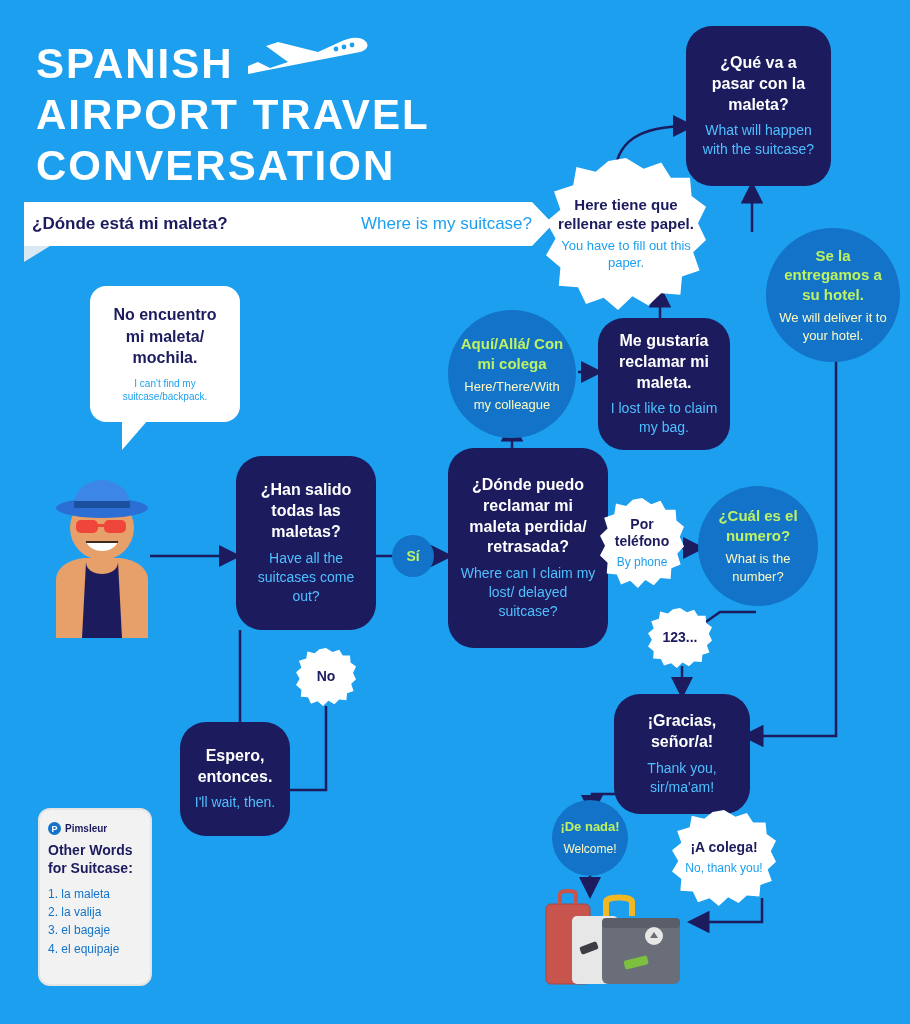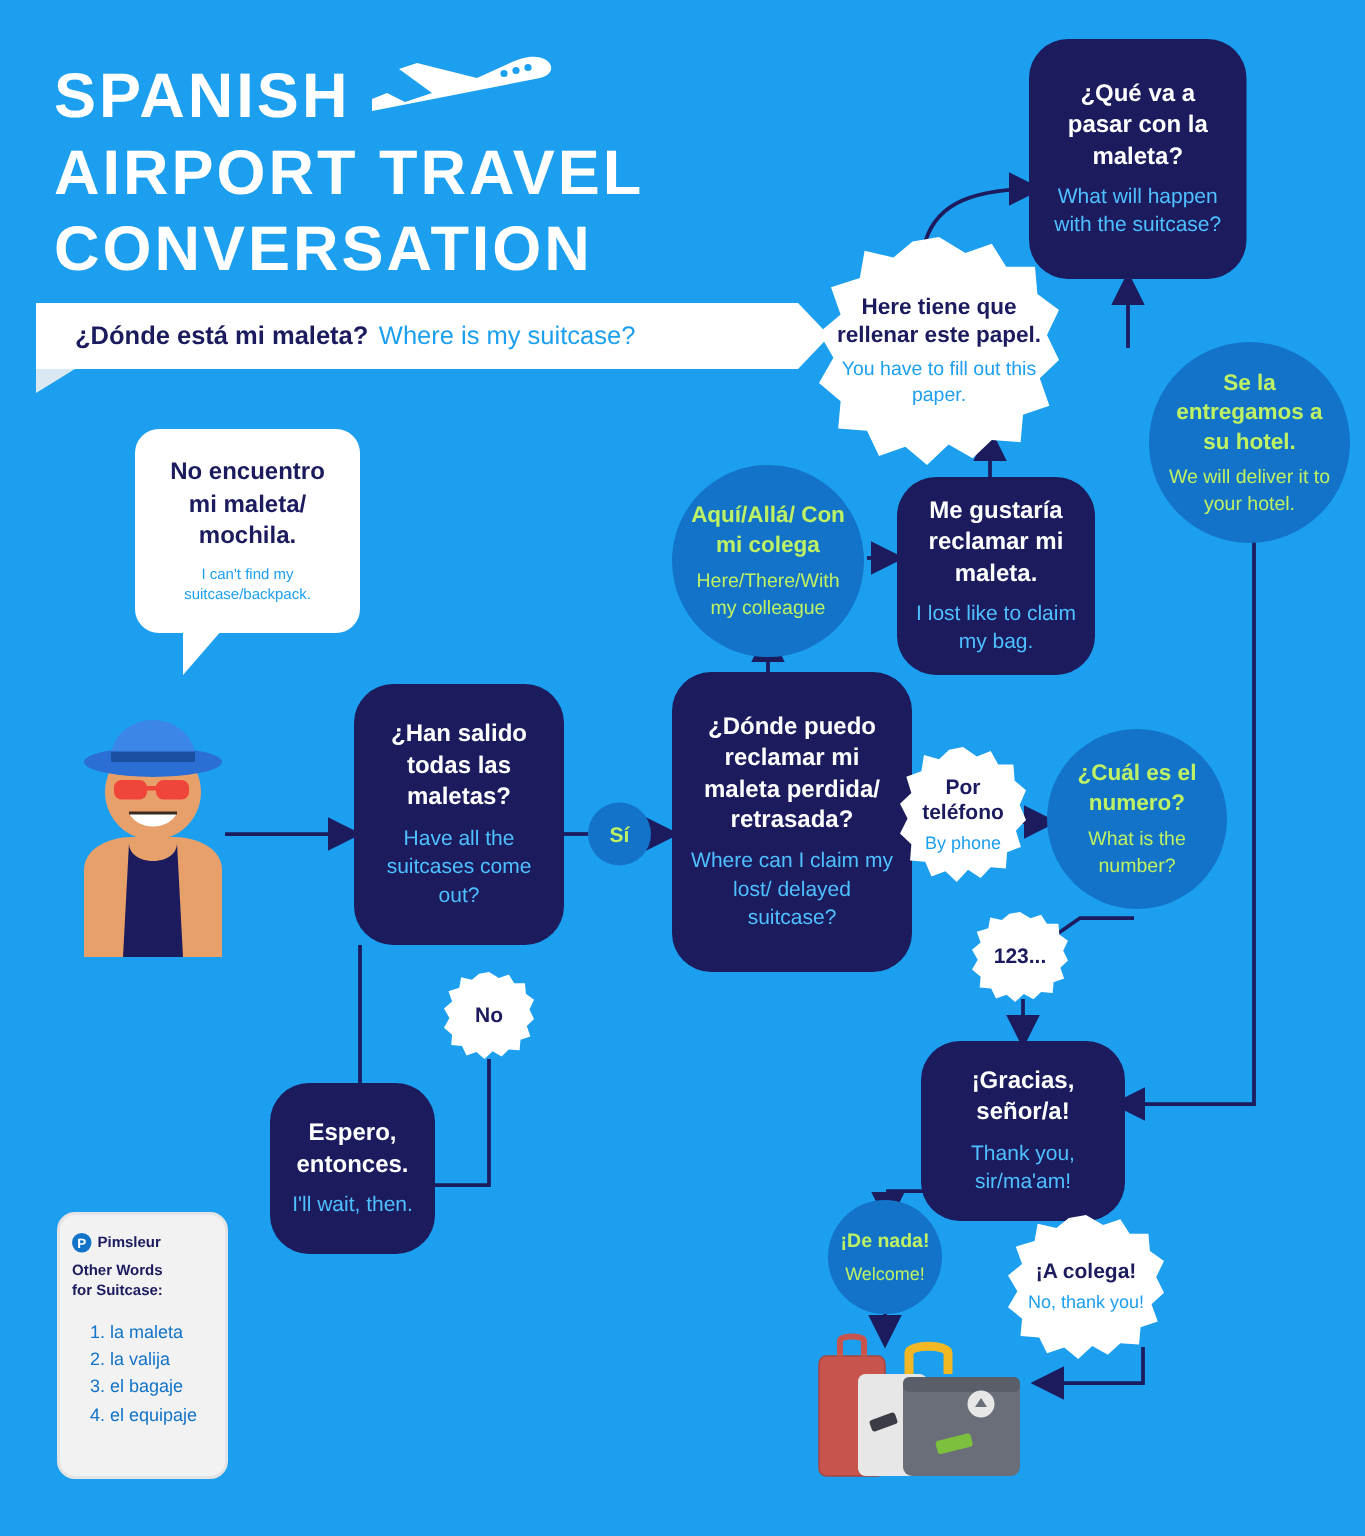--- a/index.html
+++ b/index.html
@@ -44,22 +44,23 @@
 
   .subtitle-banner {
     position: absolute;
     left: 24px;
     top: 202px;
     width: 508px;
     height: 44px;
     background: #FFFFFF;
     display: flex;
     align-items: center;
-    padding-left: 26px;
-    box-sizing: border-box;
+    padding-left: 8px;
+    box-sizing: border-box;
+    justify-content: space-between;
   }
   .subtitle-banner:after {
     content: "";
     position: absolute;
     right: -21px;
     top: 0;
     border-top: 22px solid transparent;
     border-bottom: 22px solid transparent;
     border-left: 21px solid #FFFFFF;
   }
@@ -117,21 +118,21 @@
     color: #FFFFFF;
     text-align: center;
     display: flex;
     flex-direction: column;
     justify-content: center;
     align-items: center;
     box-sizing: border-box;
     padding: 8px;
   }
   .node-circle .es { color: #bef264; font-size: 15px; line-height: 1.3; }
-  .node-circle .en { color: #bef264; font-size: 13px; line-height: 1.35; margin-top: 5px; }
+  .node-circle .en { color: #fef9c3; font-size: 13px; line-height: 1.35; margin-top: 5px; }
 
   
   .burst {
     position: absolute;
     background: #FFFFFF;
     text-align: center;
     display: flex;
     flex-direction: column;
     justify-content: center;
     align-items: center;
@@ -204,28 +205,28 @@
     background: #1273C8;
     border-radius: 50%;
     color: #fff;
     font-size: 9px;
     font-weight: bold;
     display: flex; align-items: center; justify-content: center;
   }
   .brand-name { color: #1B1B5E; font-size: 10px; font-weight: bold; }
   .phone .ptitle {
     color: #1B1B5E;
-    font-size: 10px;
+    font-size: 14px;
     font-weight: bold;
     line-height: 1.25;
     margin: 0 0 8px 2px;
     text-align: left;
   }
   .phone ol {
-    margin: 12px;
+    margin: 0;
     padding: 0 0 0 2px;
     list-style: none;
     color: #1273C8;
     font-size: 12px;
     line-height: 1.52;
     text-align: left;
   }
 
   
   .person { position: absolute; left: 28px; top: 470px; width: 148px; height: 170px; }

